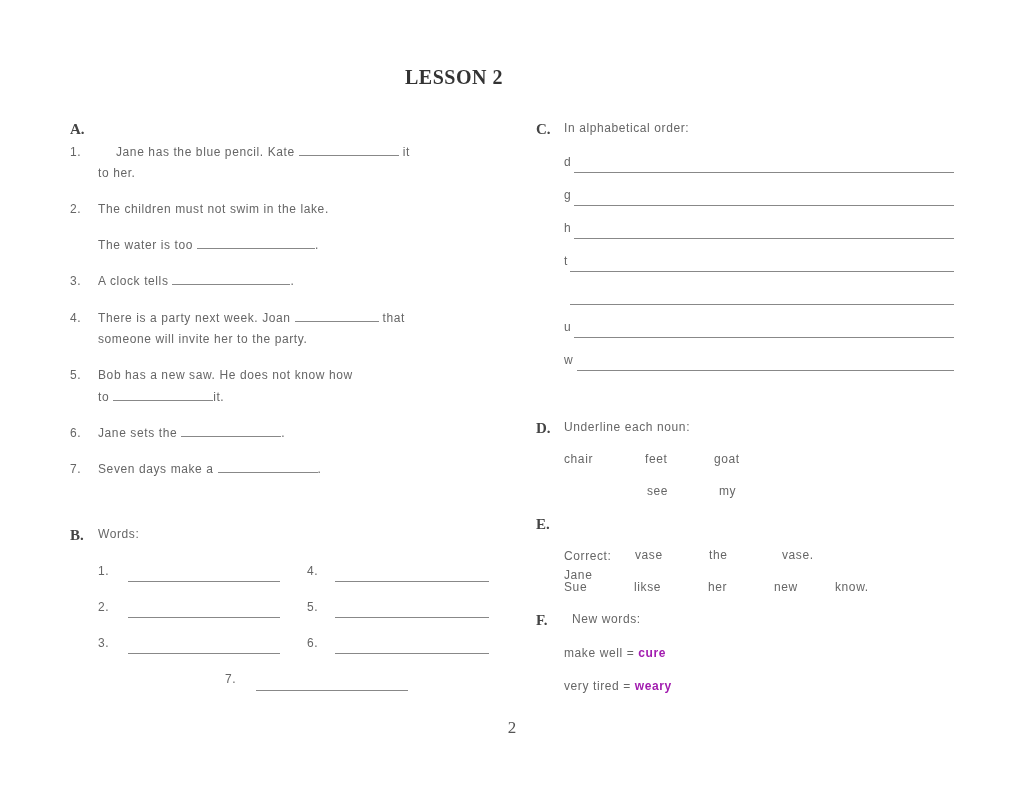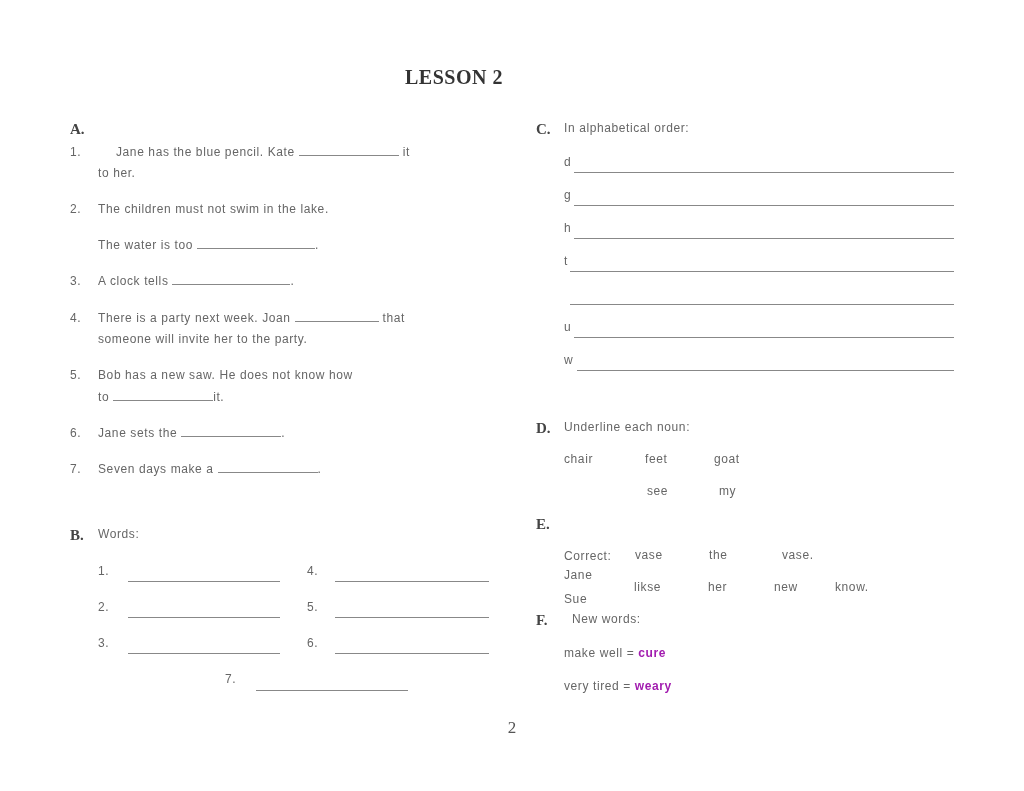--- a/index.html
+++ b/index.html
@@ -113,21 +113,21 @@
 <div class="abs txt" style="left:714px;top:452px;">goat</div>
 <div class="abs txt" style="left:647px;top:484px;">see</div>
 <div class="abs txt" style="left:719px;top:484px;">my</div>
 
 <div class="abs sec" style="left:536px;top:516px;">E.</div>
 <div class="abs txt" style="left:564px;top:516px;margin-top:33px;">Correct:</div>
 <div class="abs txt" style="left:564px;top:548px;margin-top:20px;">Jane</div>
 <div class="abs txt" style="left:635px;top:548px;">vase</div>
 <div class="abs txt" style="left:709px;top:548px;">the</div>
 <div class="abs txt" style="left:770px;top:548px;margin-left:12px;">vase.</div>
-<div class="abs txt" style="left:564px;top:580px;margin-top:12px;">Sue</div>
+<div class="abs txt" style="left:564px;top:580px;">Sue</div>
 <div class="abs txt" style="left:634px;top:580px;">likse</div>
 <div class="abs txt" style="left:708px;top:580px;">her</div>
 <div class="abs txt" style="left:774px;top:580px;">new</div>
 <div class="abs txt" style="left:835px;top:580px;">know.</div>
 
 <div class="abs sec" style="left:536px;top:612px;">F.</div>
 <div class="abs txt" style="left:564px;top:612px;margin-left:8px;">New words:</div>
 <div class="abs txt" style="left:564px;top:646px;">
   <span>make well =</span>
   <span class="bold">cure</span>

